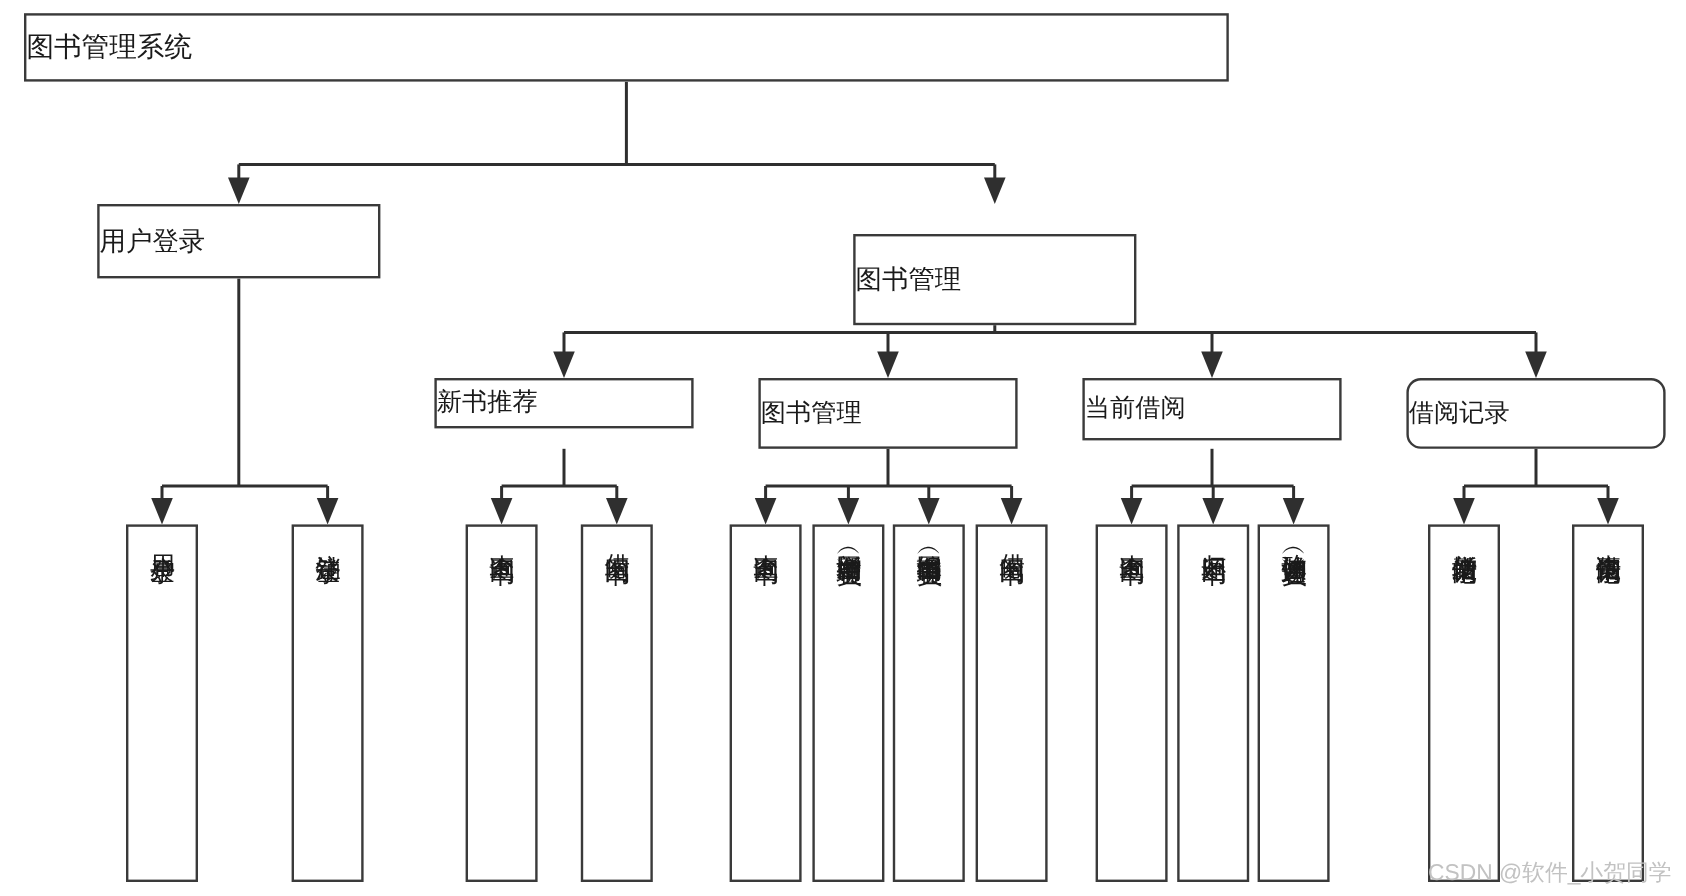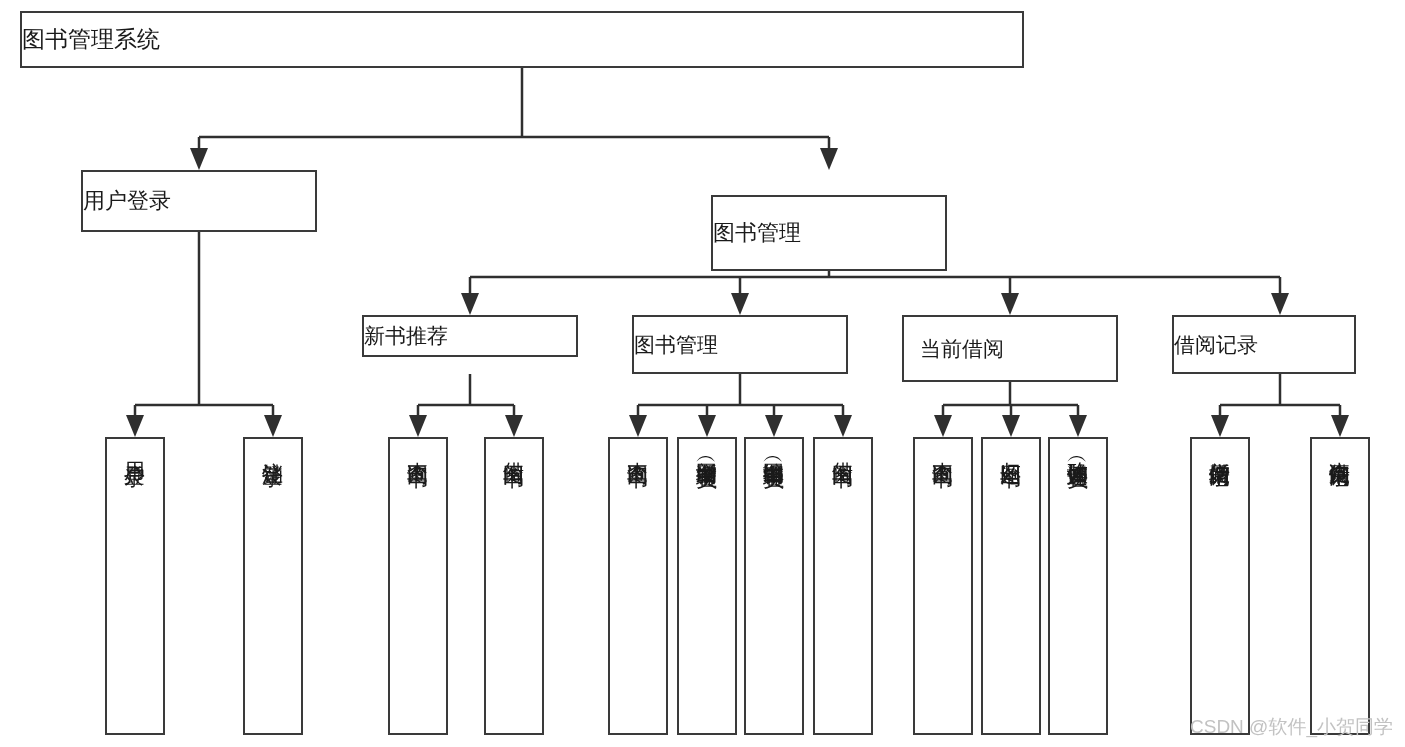--- a/index.html
+++ b/index.html
@@ -131,24 +131,24 @@
       </div>
       <div class="node lvl-two" style="left: 711px; top: 170px; width: 236px; height: 76px; margin-top: 25px;">
         <span class="node-label">图书管理</span>
       </div>
       <div class="node lvl-three" style="left: 362px; top: 315px; width: 216px; height: 42px;">
         <span class="node-label">新书推荐</span>
       </div>
       <div class="node lvl-three" style="left: 632px; top: 315px; width: 216px; height: 59px;">
         <span class="node-label">图书管理</span>
       </div>
-      <div class="node lvl-three" style="left: 902px; top: 315px; width: 216px; height: 67px; padding-left: 16px;">
+      <div class="node lvl-three" style="left: 902px; top: 315px; width: 216px; height: 52px;">
         <span class="node-label">当前借阅</span>
       </div>
-      <div class="node lvl-three" style="left: 1172px; top: 315px; width: 184px; height: 59px;">
+      <div class="node lvl-three" style="left: 1172px; top: 315px; width: 216px; height: 59px; border-radius: 12px;">
         <span class="node-label">借阅记录</span>
       </div>
       <div class="node lvl-leaf" style="left: 105px; top: 437px; width: 60px; height: 298px;">
         <span class="node-label">用户登录</span>
       </div>
       <div class="node lvl-leaf" style="left: 243px; top: 437px; width: 60px; height: 298px;">
         <span class="node-label">注销登录</span>
       </div>
       <div class="node lvl-leaf" style="left: 388px; top: 437px; width: 60px; height: 298px;">
         <span class="node-label">查询图书</span>

